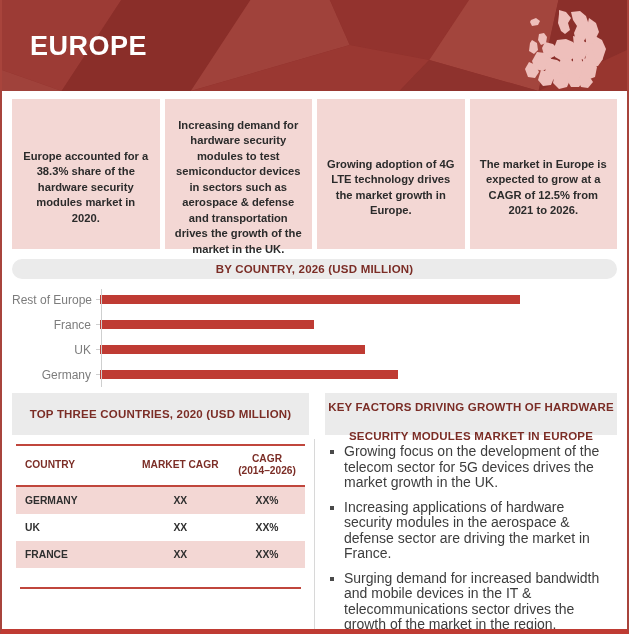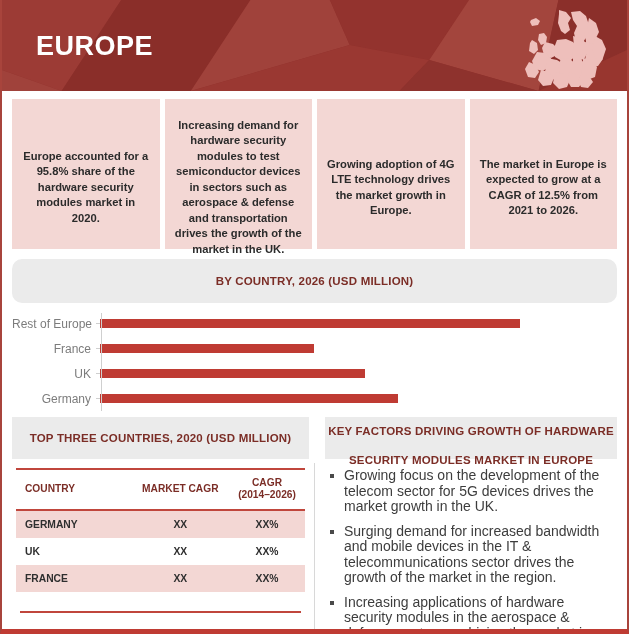--- a/index.html
+++ b/index.html
@@ -31,21 +31,21 @@
   }
   .banner svg.poly {
     position: absolute;
     inset: 0;
     width: 100%;
     height: 100%;
     display: block;
   }
   .banner-title {
     position: absolute;
-    left: 34px;
+    left: 28px;
     top: 50%;
     transform: translateY(-50%);
     color: #ffffff;
     font-size: 27px;
     font-weight: bold;
     letter-spacing: 0.5px;
     font-family: "Liberation Sans", sans-serif;
     z-index: 4;
   }
   .banner-map {
@@ -90,21 +90,21 @@
     font-weight: bold;
     letter-spacing: 0.2px;
     text-align: center;
     display: flex;
     align-items: center;
     justify-content: center;
     box-sizing: border-box;
   }
   .section-head-full {
     margin: 0 10px;
-    height: 44px;
+    height: 20px;
     border-radius: 10px;
   }
 
   
   .chart-wrap {
     position: relative;
     margin: 8px 10px 4px 10px;
     height: 102px;
   }
   .chart-rows {
@@ -273,21 +273,21 @@
         <path d="M54,66 l9,3 5,6 -4,6 -8,0 -4,-7 2,-8 z"></path>
         <path d="M66,68 l8,2 4,6 -5,6 -7,-1 -3,-7 3,-6 z"></path>
         <path d="M74,12 l7,5 3,9 -4,8 -6,-3 -2,-10 2,-9 z"></path>
         <path d="M80,30 l7,4 4,9 -3,9 -7,1 -4,-9 3,-14 z"></path>
       </g>
     </svg>
   </div>
 
   <div class="cards">
     <div class="card">
-      <span>Europe accounted for a 95.8% share of the hardware security modules market in 2020.</span>
+      <span>Europe accounted for a 38.3% share of the hardware security modules market in 2020.</span>
     </div>
     <div class="card">
       <span>Increasing demand for hardware security modules to test semiconductor devices in sectors such as aerospace &amp; defense and transportation drives the growth of the market in the UK.</span>
     </div>
     <div class="card">
       <span>Growing adoption of 4G LTE technology drives the market growth in Europe.</span>
     </div>
     <div class="card">
       <span>The market in Europe is expected to grow at a CAGR of 12.5% from 2021 to 2026.</span>
     </div>
@@ -372,20 +372,20 @@
     <div class="col-right">
       <div class="bar-head head-right">
         <div>
           <span>KEY FACTORS DRIVING GROWTH OF HARDWARE</span>
           <span>SECURITY MODULES MARKET IN EUROPE</span>
         </div>
       </div>
 
       <ul class="bullets">
         <li>Growing focus on the development of the telecom sector for 5G devices drives the market growth in the UK.</li>
+        <li>Increasing applications of hardware security modules in the aerospace &amp; defense sector are driving the market in France.</li>
         <li>Surging demand for increased bandwidth and mobile devices in the IT &amp; telecommunications sector drives the growth of the market in the region.</li>
-        <li>Increasing applications of hardware security modules in the aerospace &amp; defense sector are driving the market in France.</li>
       </ul>
     </div>
 
   </div>
 
 </div>
 
 </body></html>

